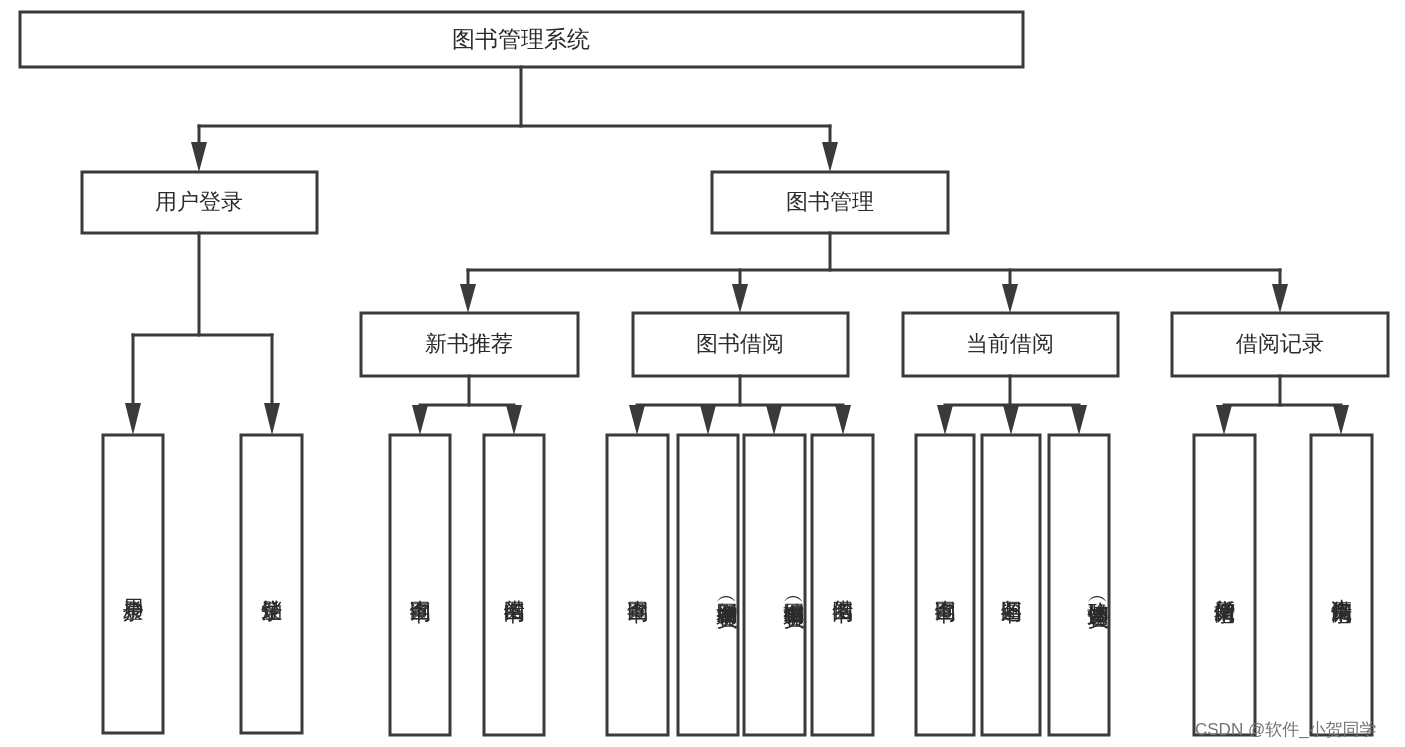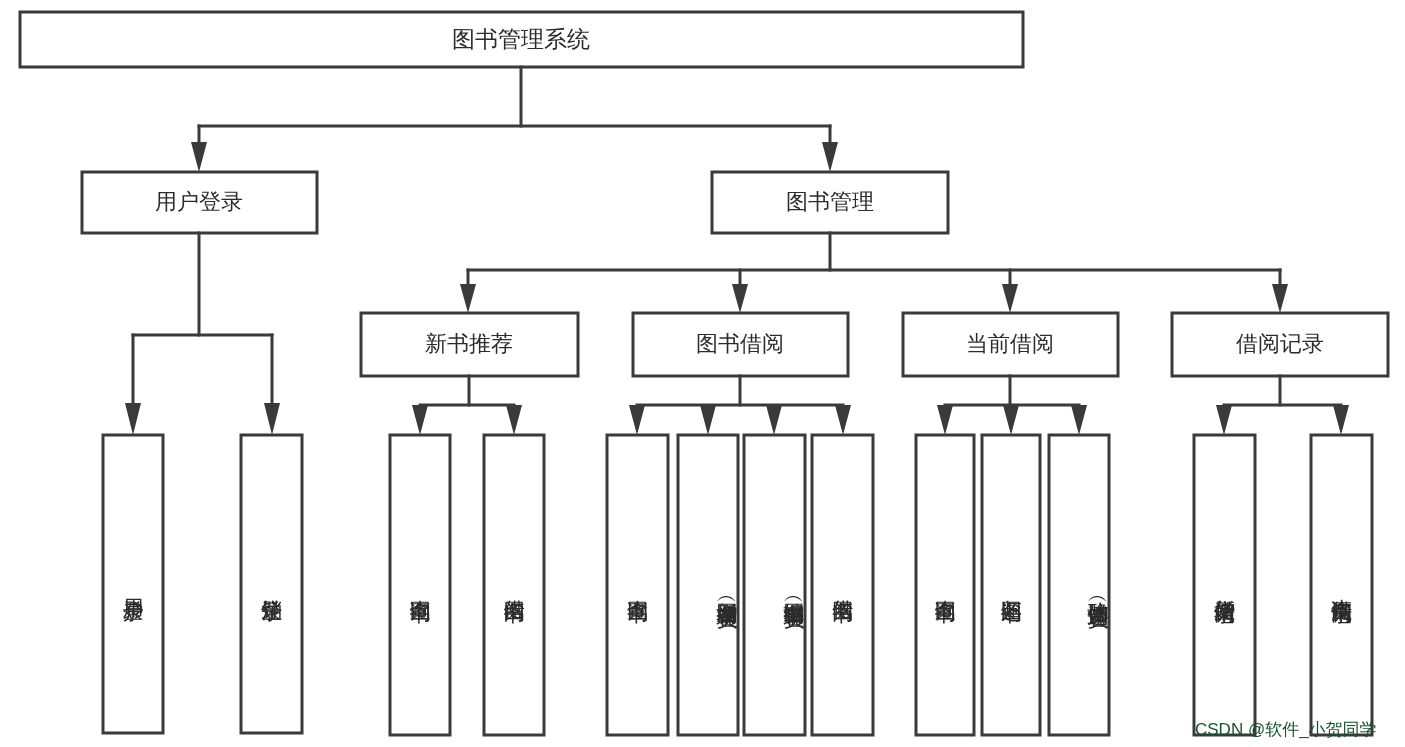--- a/index.html
+++ b/index.html
@@ -69,21 +69,21 @@
     align-items: center;
     justify-content: center;
     text-align: center;
     white-space: nowrap;
     pointer-events: none;
   }
   .watermark {
     position: absolute;
     font-family: "Liberation Sans", "DejaVu Sans", sans-serif;
     font-size: 17px;
-    color: #14532d;
+    color: #737373;
     white-space: nowrap;
   }
 </style>
 </head>
 <body>
 
 <div id="diagram-root">
 
   <svg class="diagram-canvas" viewBox="0 0 1405 747">
 

